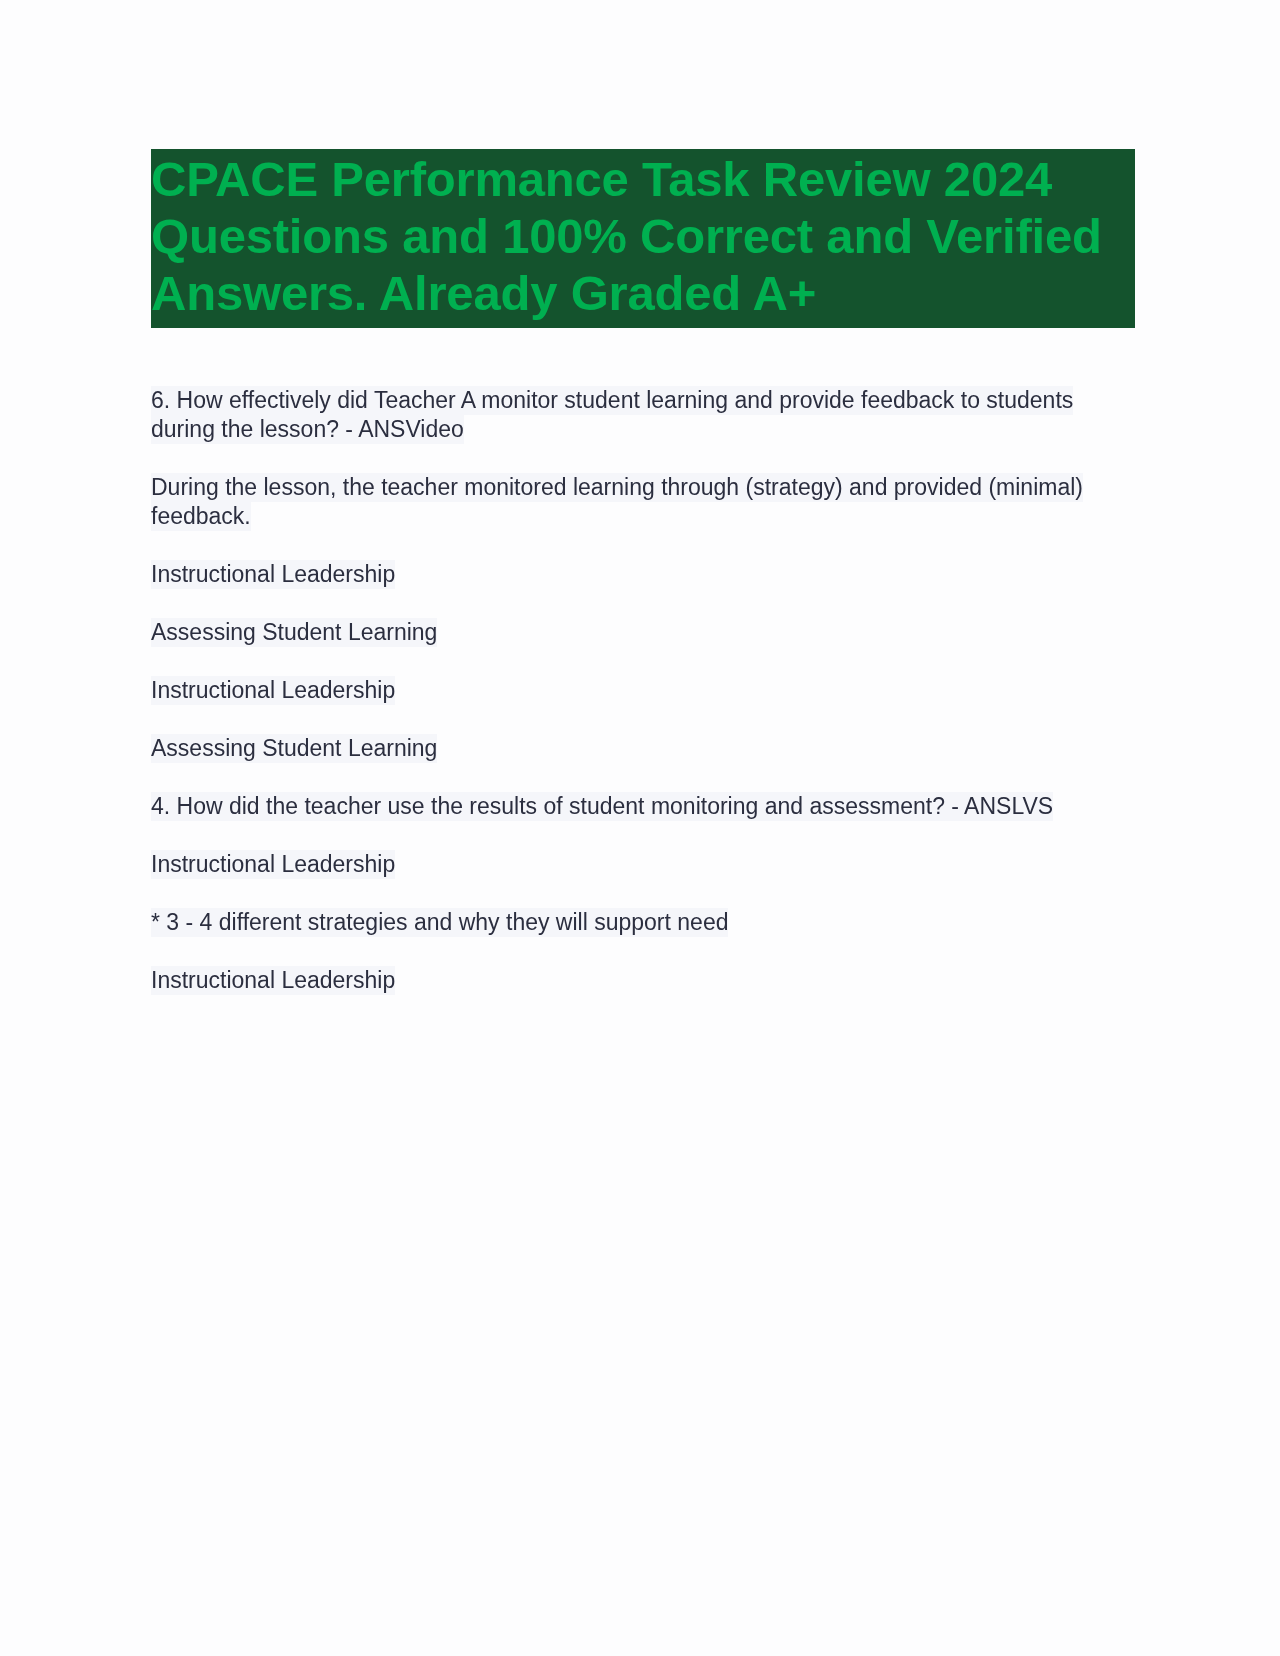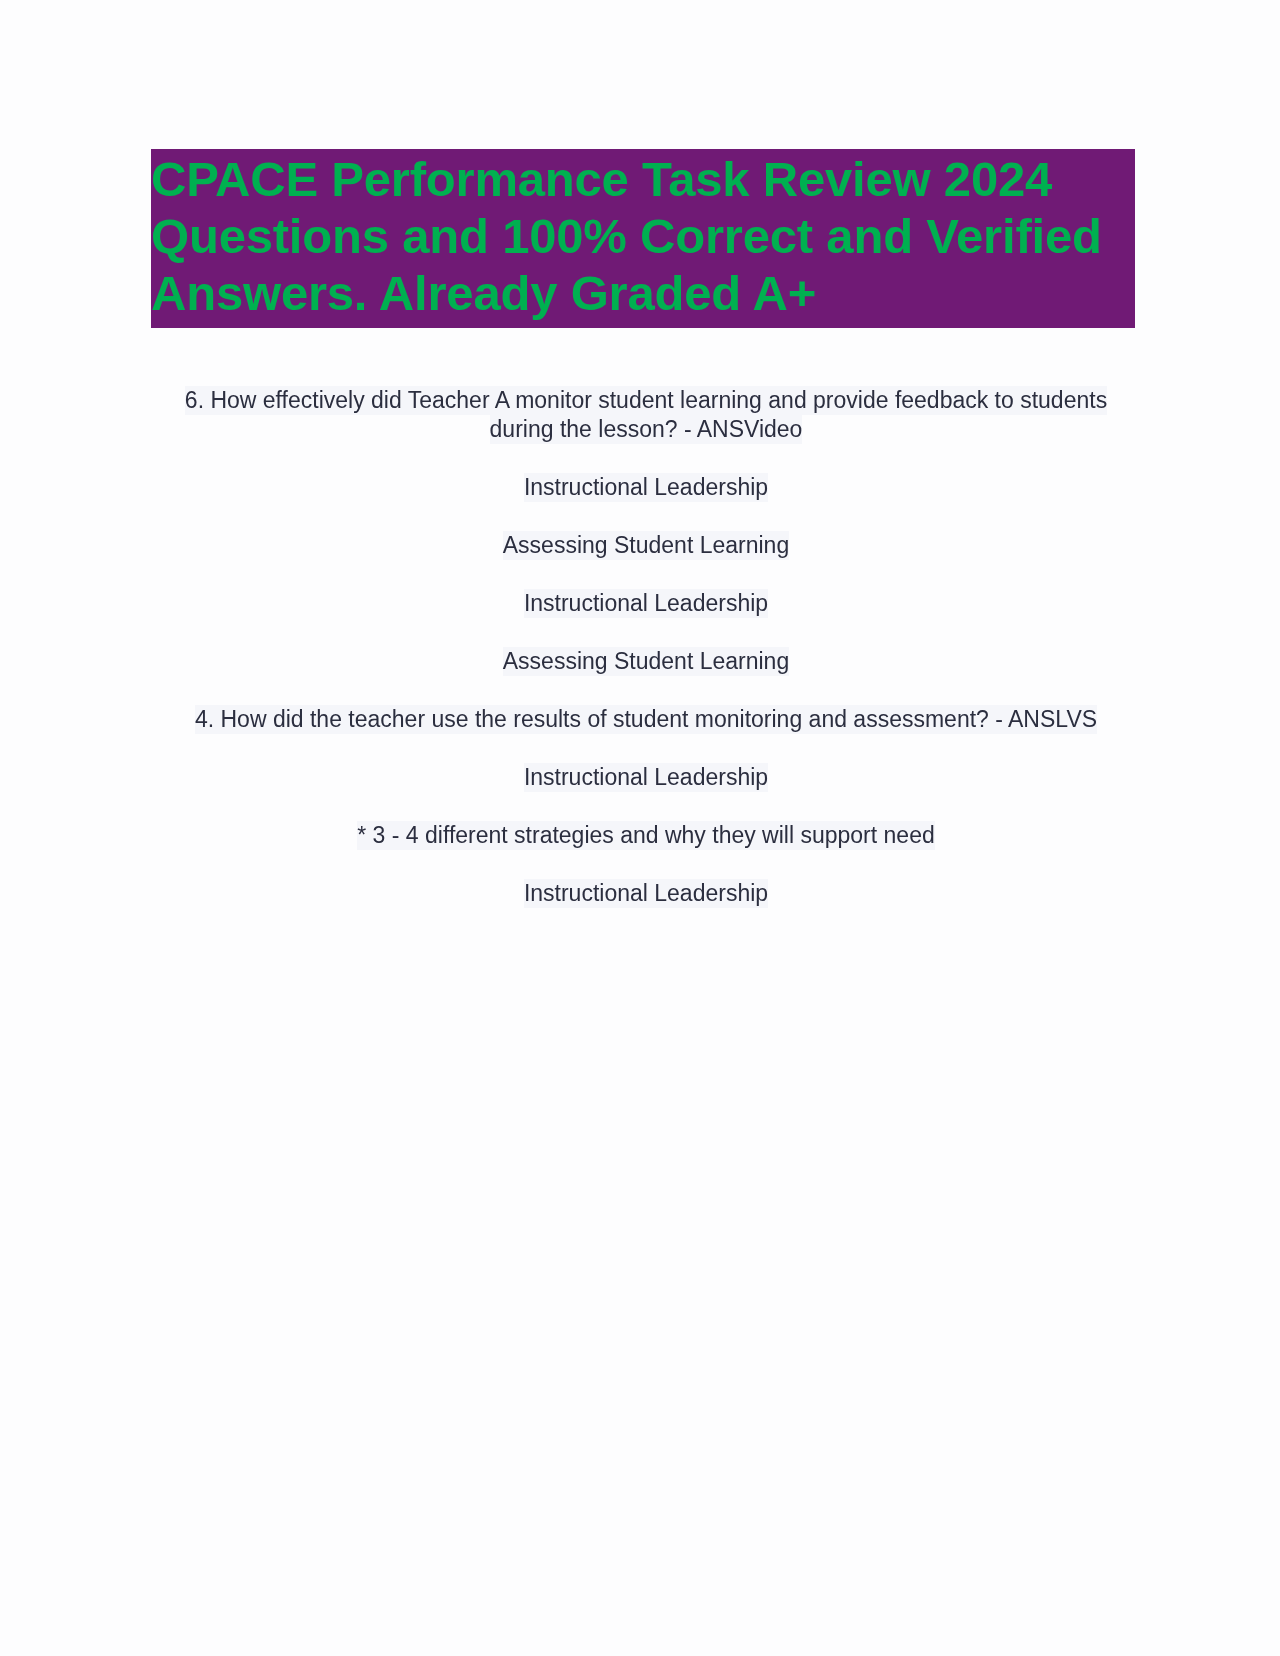--- a/index.html
+++ b/index.html
@@ -14,60 +14,60 @@
       overflow: hidden;
       font-family: "Liberation Sans", sans-serif;
     }
     .page {
       position: absolute;
       left: 151px;
       top: 149px;
       width: 990px;
     }
     .title-box {
-      background: #701a75;
+      background: #14532d;
       width: 984px;
       padding: 2px 0 6px 0;
       margin: 0;
     }
     .title {
       margin: 0;
       color: #00b050;
       font-weight: bold;
       font-size: 49px;
       line-height: 57px;
       letter-spacing: -0.2px;
     }
     .body {
       margin-top: 58px;
     }
     .para {
       margin: 16px 0 29px 0;
       font-size: 23px;
       line-height: 29px;
       color: #2b2e3f;
-      text-align: center;
     }
     .para span.hl {
       background: #f5f6fa;
       box-decoration-break: clone;
       -webkit-box-decoration-break: clone;
       padding: 1px 0 2px 0;
     }
   </style>
 </head>
 <body>
 
 <div class="page">
   <div class="title-box">
     <h1 class="title">CPACE Performance Task Review 2024 Questions and 100% Correct and Verified Answers. Already Graded A+</h1>
   </div>
 
   <div class="body">
     <p class="para"><span class="hl">6. How effectively did Teacher A monitor student learning and provide feedback to students during the lesson? - ANSVideo</span></p>
+    <p class="para"><span class="hl">During the lesson, the teacher monitored learning through (strategy) and provided (minimal) feedback.</span></p>
     <p class="para"><span class="hl">Instructional Leadership</span></p>
     <p class="para"><span class="hl">Assessing Student Learning</span></p>
 
     <p class="para"><span class="hl">Instructional Leadership</span></p>
     <p class="para"><span class="hl">Assessing Student Learning</span></p>
 
     <p class="para"><span class="hl">4. How did the teacher use the results of student monitoring and assessment? - ANSLVS</span></p>
     <p class="para"><span class="hl">Instructional Leadership</span></p>
 
     <p class="para"><span class="hl">* 3 - 4 different strategies and why they will support need</span></p>

